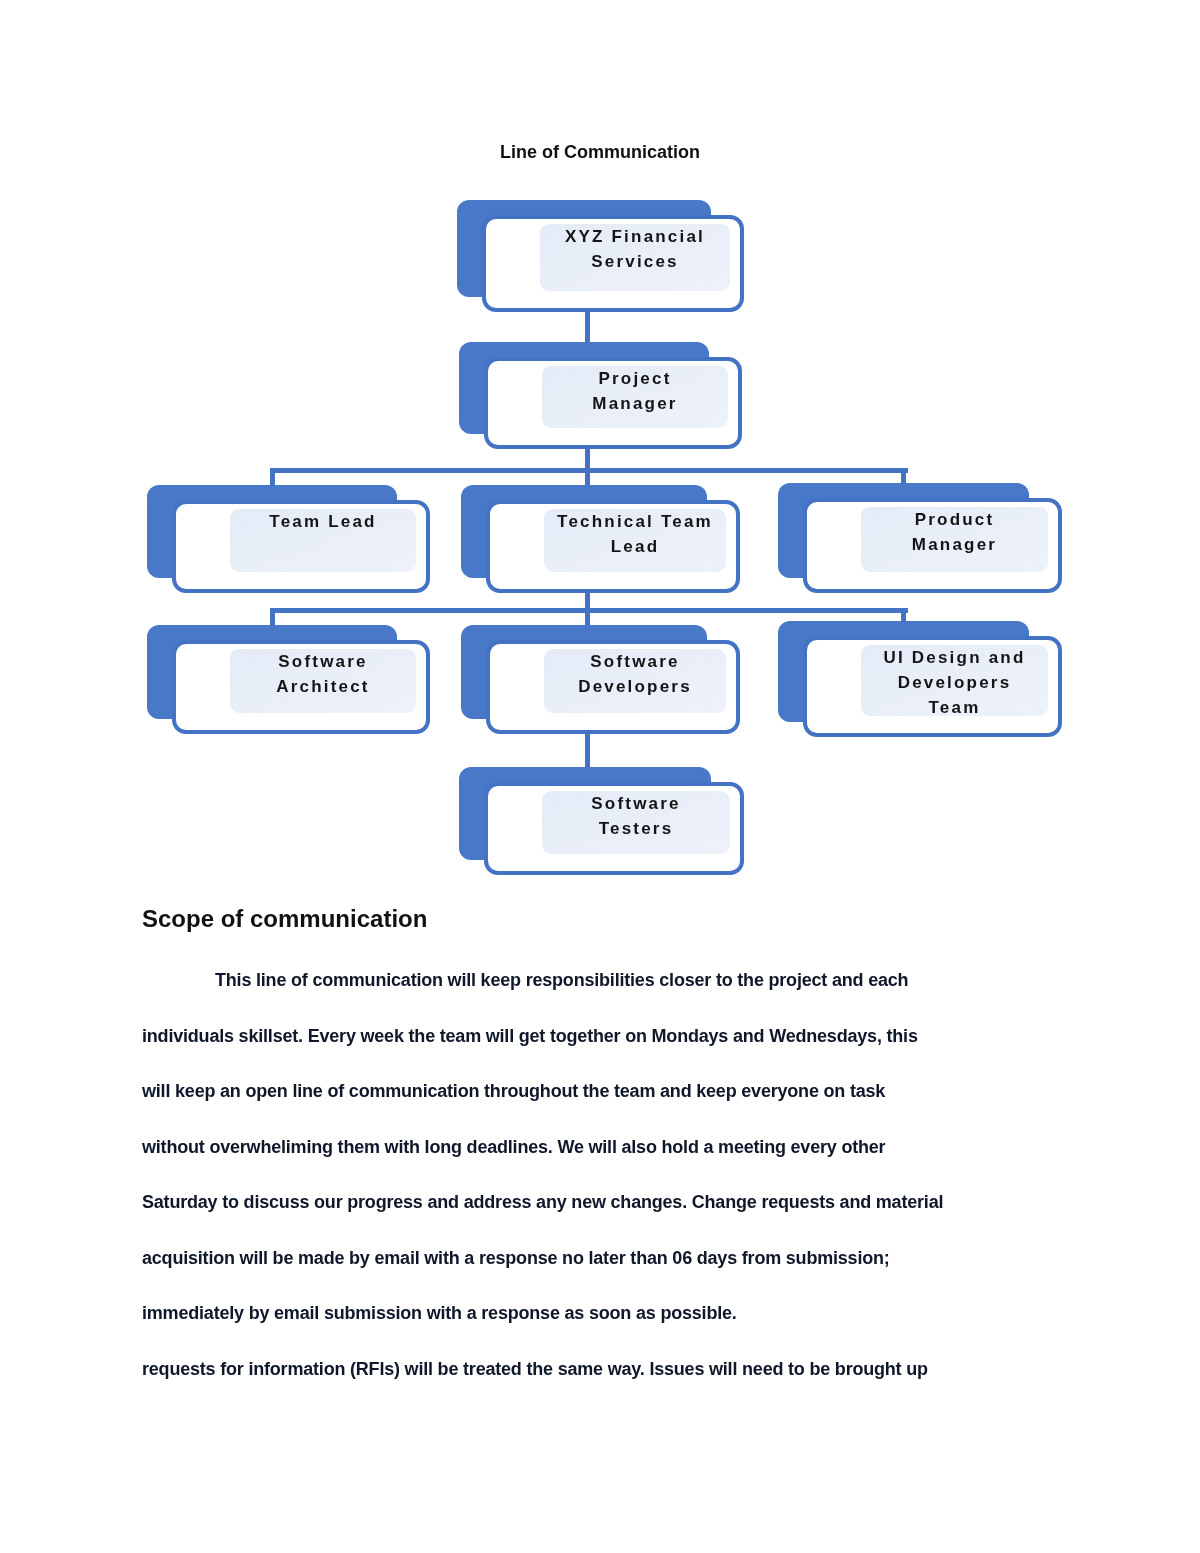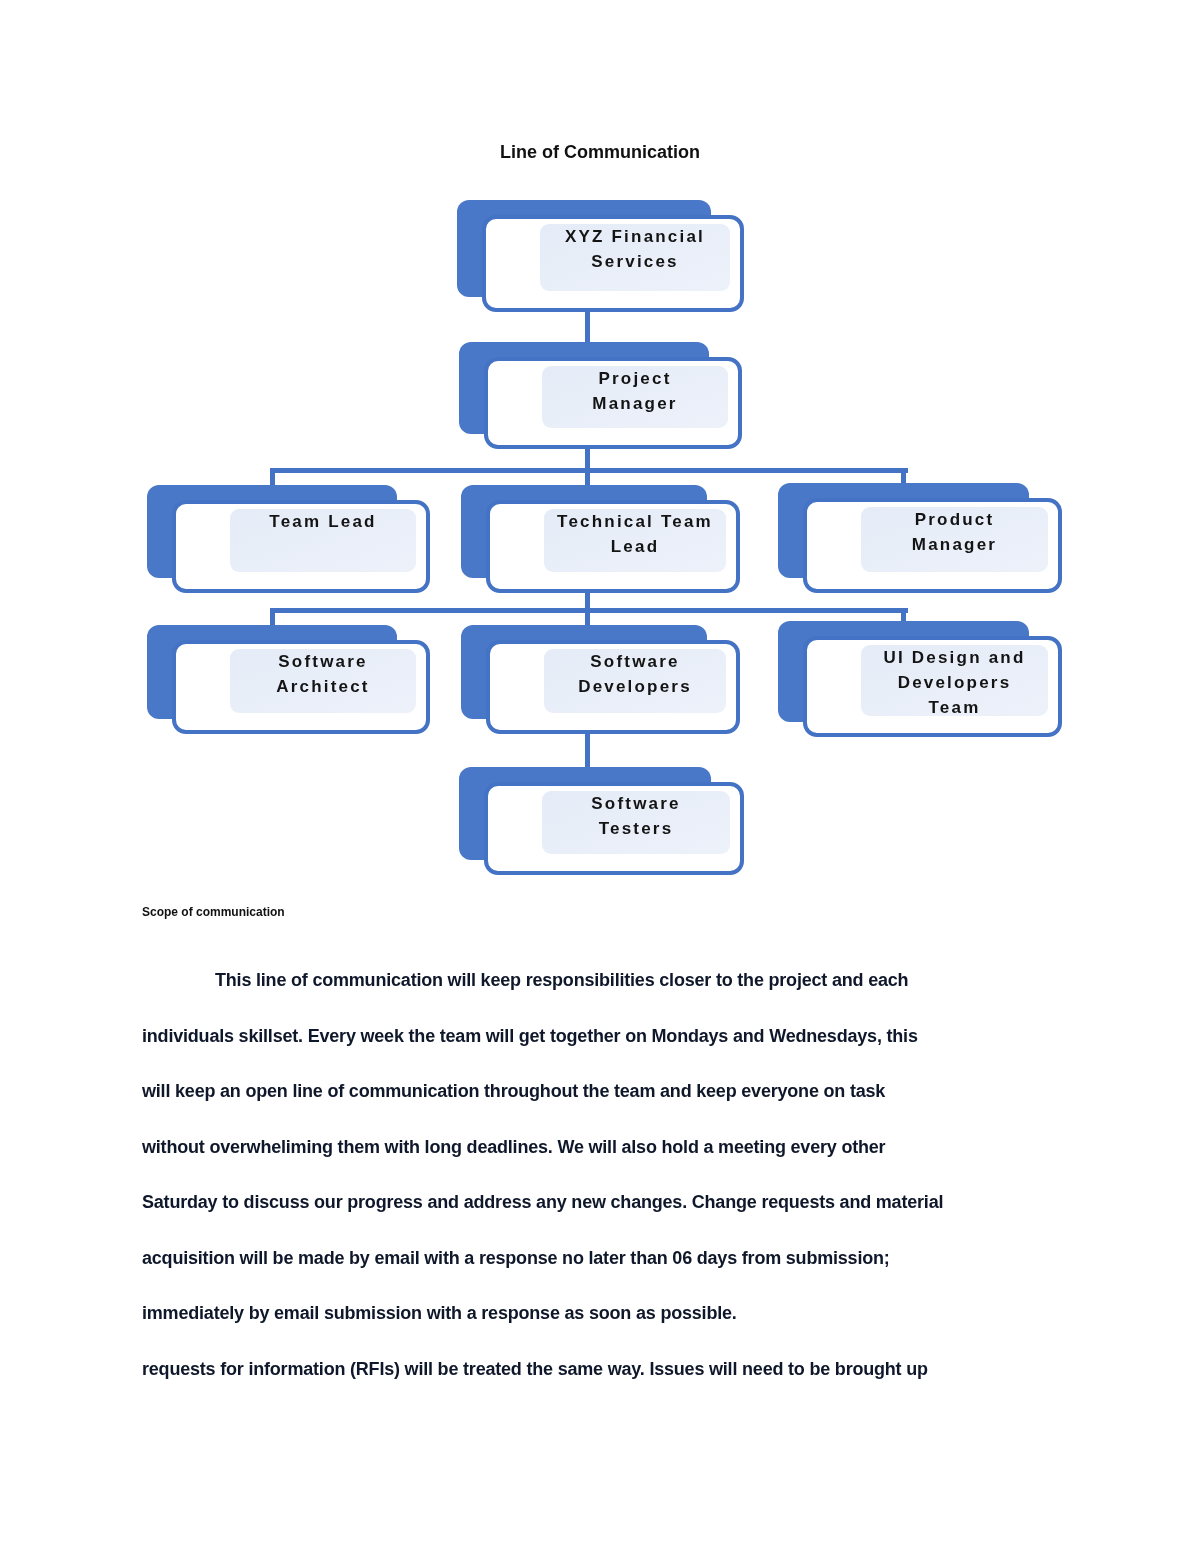--- a/index.html
+++ b/index.html
@@ -16,21 +16,21 @@
     border-radius:6px;
   }
 
   
   .doc-title {
     position:absolute; top:142px; left:0; width:100%;
     text-align:center; font-size:18px; font-weight:700; color:#111;
   }
   .section-heading {
     position:absolute; top:905px; left:142px;
-    font-size:12px; font-weight:700; color:#111;
+    font-size:24px; font-weight:700; color:#111;
   }
 
   
   .scope-body {
     position:absolute; top:953px; left:142px; width:945px;
     font-size:18px; font-weight:700; color:#0f172a;
     line-height:55.5px; letter-spacing:-0.2px;
   }
   .scope-line { white-space:nowrap; }
   .scope-line.first { padding-left:73px; }

